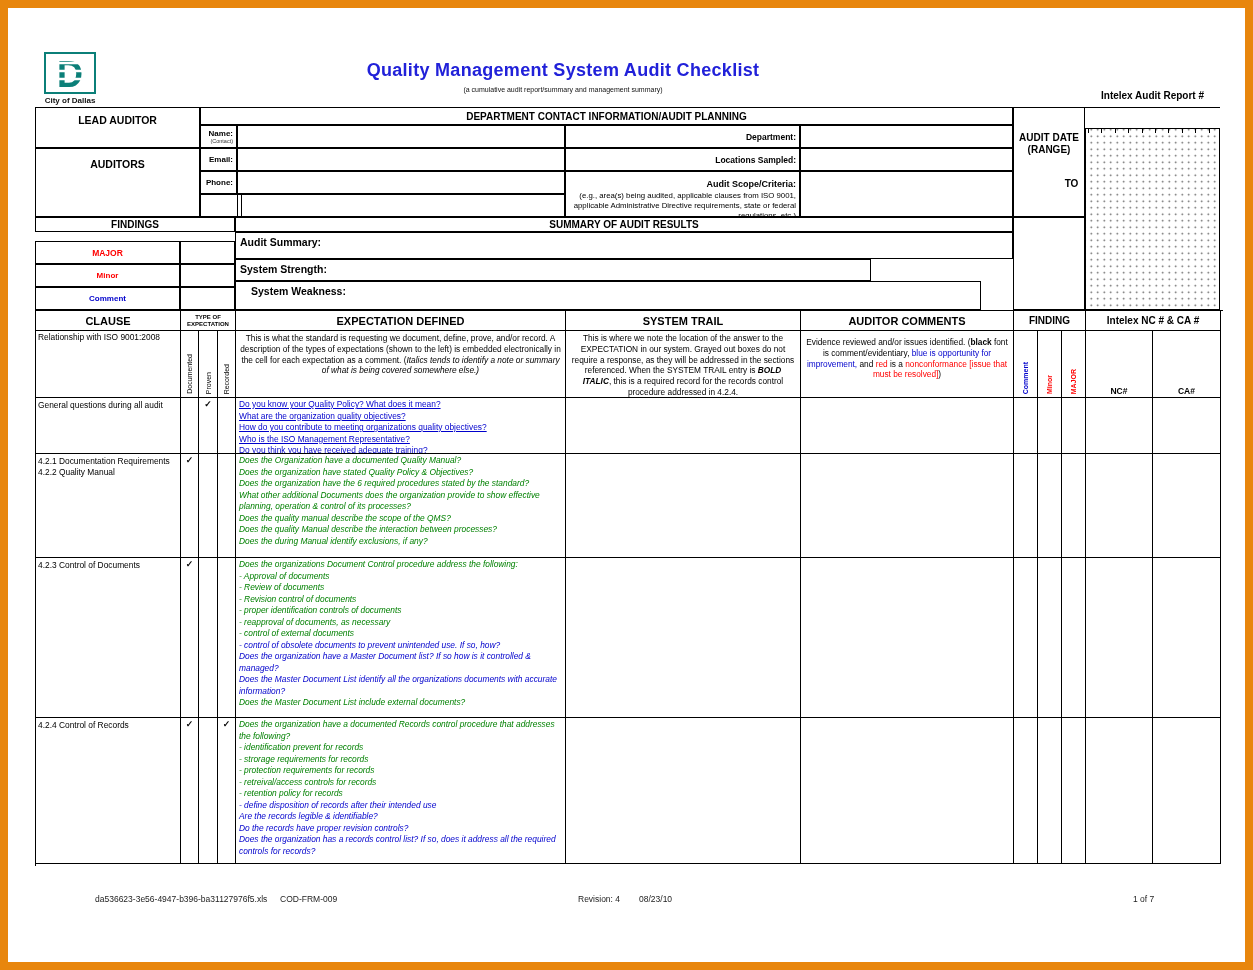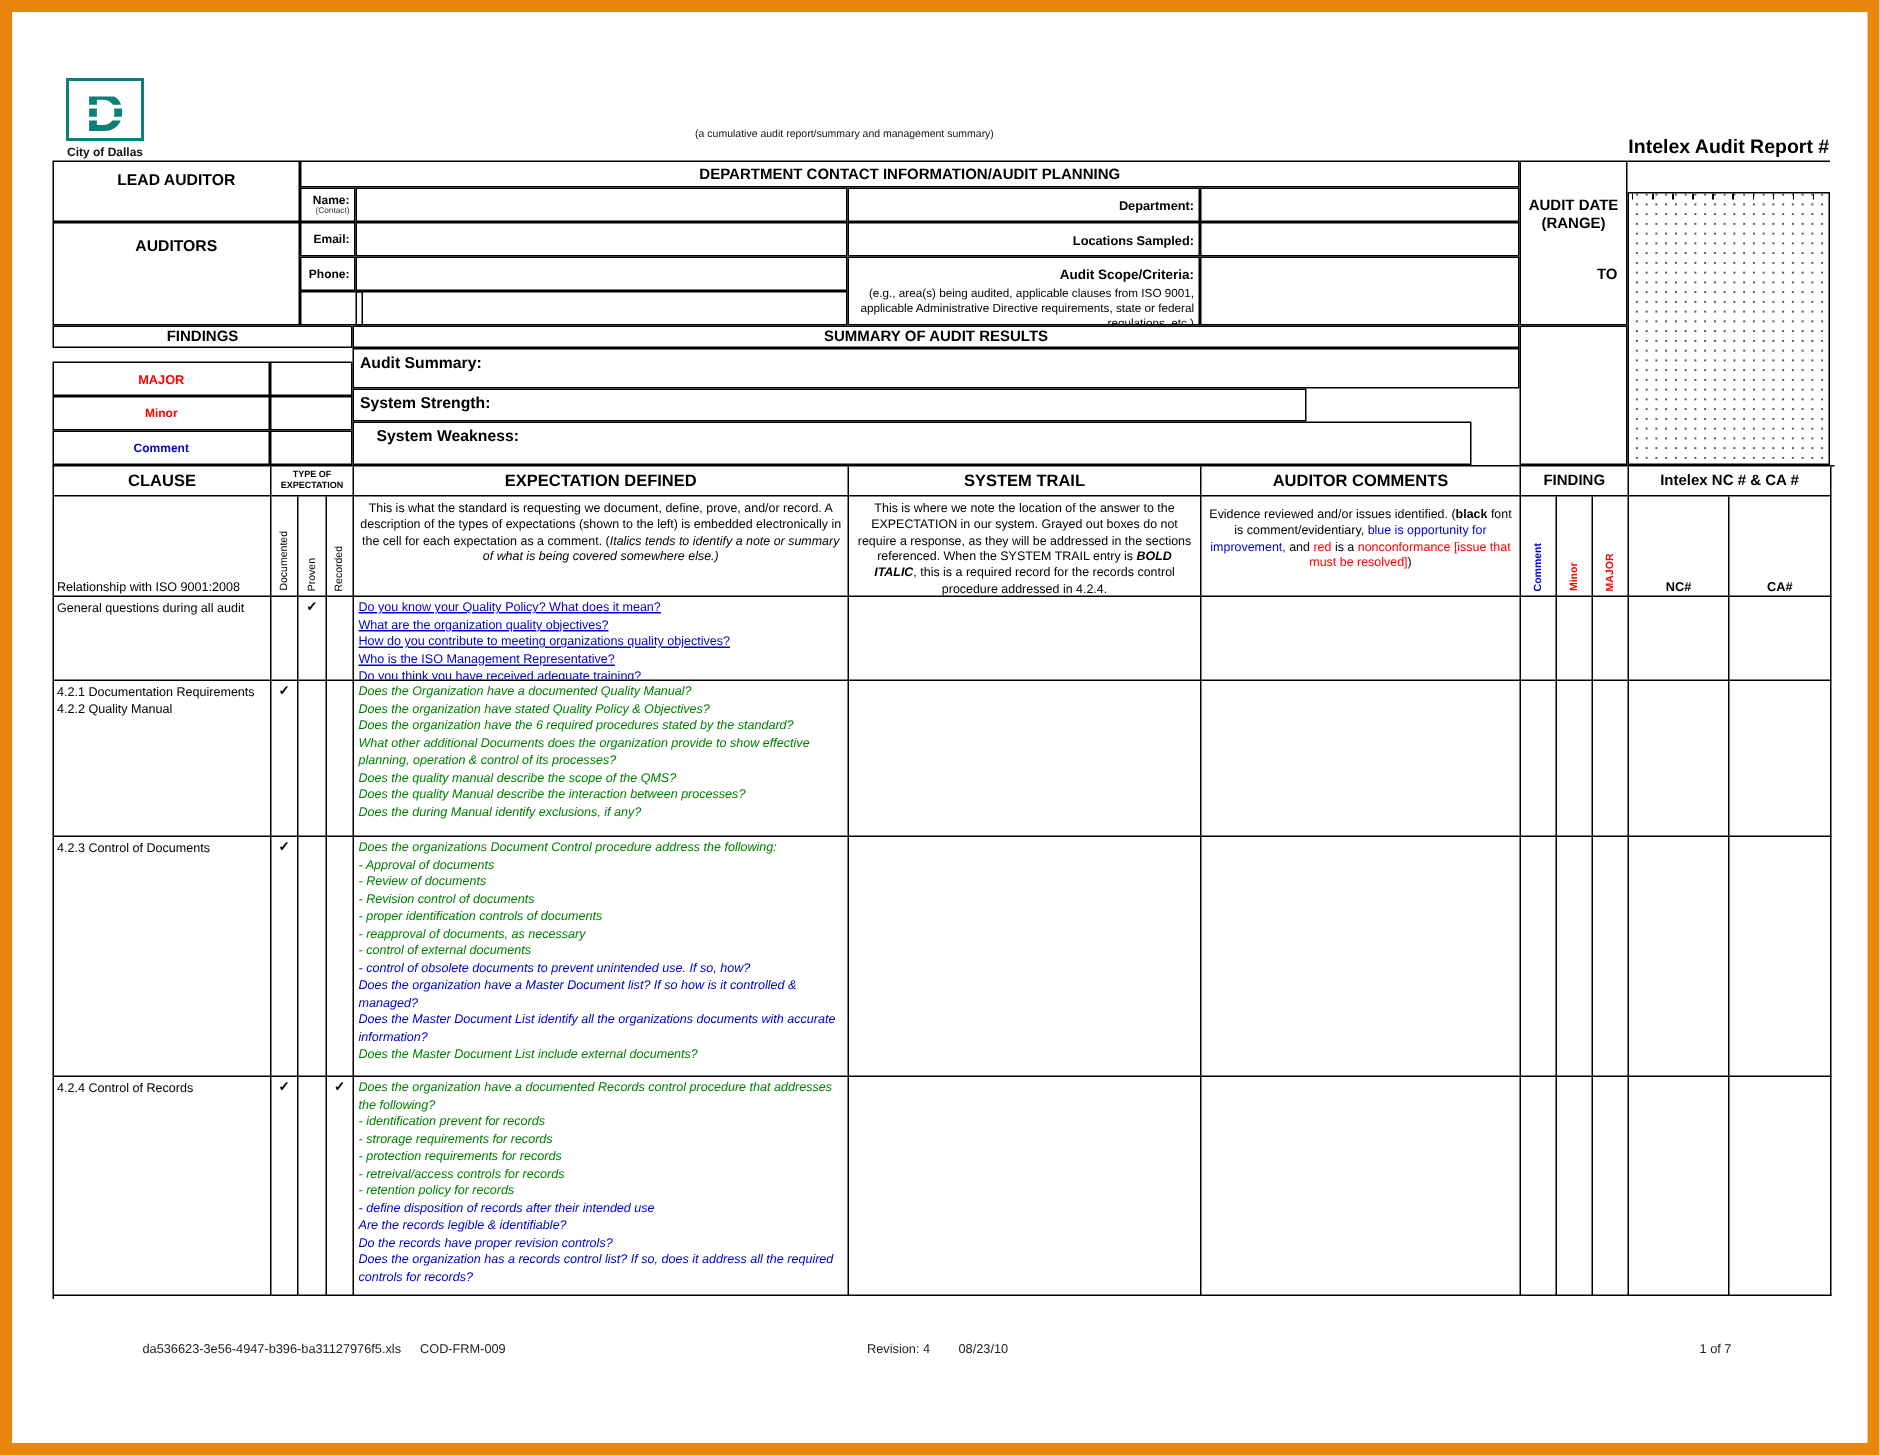--- a/index.html
+++ b/index.html
@@ -39,21 +39,21 @@
   .tcell{border-right:1px solid #000;border-bottom:1px solid #000;box-sizing:border-box;overflow:hidden;position:relative;}
   .th{display:flex;align-items:center;justify-content:center;text-align:center;font-weight:bold;font-size:10.5px;}
   .th-sm{font-size:6px;line-height:7px;flex-direction:column;}
   .vcell{display:flex;justify-content:center;align-items:flex-end;padding-bottom:3px;}
   .vtext{writing-mode:vertical-rl;transform:rotate(180deg);font-size:7px;white-space:nowrap;}
   .legendtext{font-size:8.3px;line-height:1.3;text-align:center;padding:2px 4px;}
   .qcell{font-size:8.4px;line-height:11.5px;padding:1px 3px;}
   .clausecell{font-size:8.4px;line-height:10.5px;padding:2px 2px;}
   .checkcell{font-size:9px;text-align:center;padding-top:1px;font-weight:bold;}
   .botlabel{display:flex;align-items:flex-end;justify-content:center;font-weight:bold;font-size:8.5px;padding-bottom:1px;}
-  .botleft{display:flex;align-items:flex-end;font-size:8.4px;padding:1px 2px;}
+  .botleft{display:flex;font-size:8.4px;padding:1px 2px;}
   .footer{position:absolute;top:886px;left:0;width:1237px;font-size:8.5px;color:#222;}
   .smalllbl{font-size:8px;font-weight:bold;padding-right:3px;}
 </style>
 </head>
 <body>
 
 <div class="sheet">
 
   <div class="abs" style="left:30px;top:44px;width:64px;text-align:center;">
     <svg width="52" height="42" viewBox="0 0 52 42">
@@ -61,23 +61,24 @@
       <text x="26" y="35" font-size="36" font-weight="bold" fill="#0B7F78" text-anchor="middle">D</text>
       <g stroke="#ffffff" stroke-width="2.5">
         <line x1="4" y1="11" x2="48" y2="11"></line>
         <line x1="4" y1="19" x2="48" y2="19"></line>
         <line x1="4" y1="27" x2="48" y2="27"></line>
       </g>
     </svg>
     <div style="font-size:8px;font-weight:bold;color:#111;margin-top:-2px;">City of Dallas</div>
   </div>
 
+  <div class="abs title" style="left:150px;top:52px;width:810px;">Quality Management System Audit Checklist</div>
   <div class="abs subtitle" style="left:150px;top:78px;width:810px;">(a cumulative audit report/summary and management summary)</div>
 
-  <div class="abs bold" style="left:1077px;top:82px;width:135px;text-align:center;font-size:13px;">Intelex Audit Report #</div>
+  <div class="abs bold" style="left:1077px;top:82px;width:135px;text-align:center;font-size:10px;">Intelex Audit Report #</div>
   <div class="abs" style="left:1077px;top:99px;width:135px;height:0;border-top:1px solid #000;"></div>
 
   <div class="cell ctr bold" style="left:27px;top:99px;width:165px;height:41px;font-size:10.5px;align-items:flex-start;padding-top:6px;">LEAD AUDITOR</div>
   <div class="cell ctr bold" style="left:27px;top:140px;width:165px;height:69px;font-size:10.5px;align-items:flex-start;padding-top:9px;">AUDITORS</div>
 
   <div class="cell ctr bold" style="left:192px;top:99px;width:813px;height:18px;font-size:10px;">DEPARTMENT CONTACT INFORMATION/AUDIT PLANNING</div>
 
   <div class="cell right" style="left:192px;top:117px;width:37px;height:23px;">
     <span class="smalllbl">Name:</span>
     <span style="font-size:5.5px;color:#333;padding-right:3px;">(Contact)</span>

